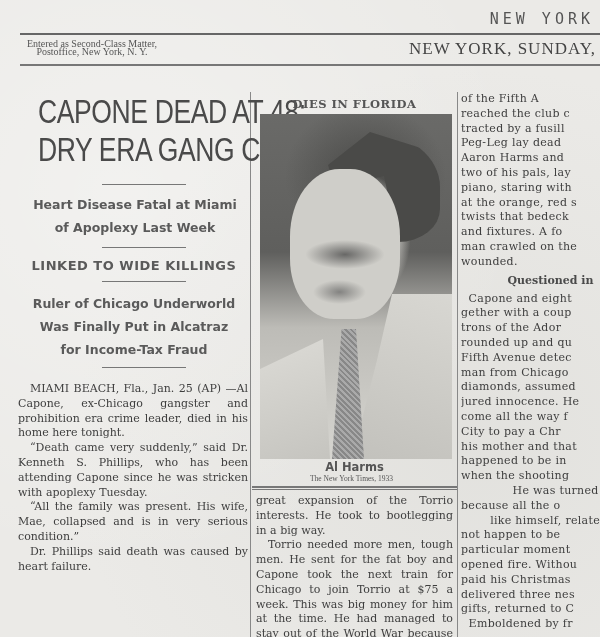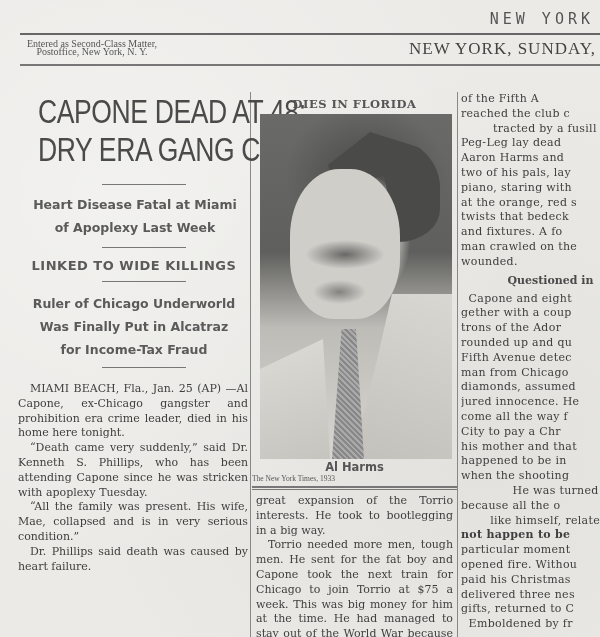--- a/index.html
+++ b/index.html
@@ -102,21 +102,21 @@
       position: absolute; left: 40px; top: 18px; width: 140px; height: 110px;
       border-radius: 50% 50% 30% 30%;
       background: #4a4a48;
       clip-path: polygon(20% 30%, 50% 0, 100% 20%, 100% 100%, 70% 100%, 60% 40%, 25% 50%);
     }
     .caption-name {
       font-family: "DejaVu Sans", sans-serif; font-weight: bold; font-size: 11.5px;
       text-align: center; color: #555; margin-top: 2px; line-height: 13px;
     }
     .caption-credit {
-      font-family: "Liberation Serif", serif; font-size: 7.5px; text-align: left;
+      font-family: "Liberation Serif", serif; font-size: 7.5px; text-align: center;
       color: #555; padding-right: 6px; line-height: 9px;
     }
     .double-rule { margin: 3px 0 4px 0; border-top: 2px solid #777; border-bottom: 1px solid #777; height: 4px; }
     .col-center .body-text { padding: 0 4px; }
 
     
     .col-right { position: absolute; left: 461px; top: 92px; width: 139px; overflow: hidden; height: 545px; }
     .col-right .body-text { text-align: left; white-space: nowrap; letter-spacing: 0.3px; }
     .subhead {
       font-family: "DejaVu Serif", serif; font-weight: bold; font-size: 11px;
@@ -184,21 +184,21 @@
     <div class="body-text">
       <p class="noindent">great expansion of the Torrio interests. He took to bootlegging in a big way.</p>
       <p>Torrio needed more men, tough men. He sent for the fat boy and Capone took the next train for Chicago to join Torrio at $75 a week. This was big money for him at the time. He had managed to stay out of the World War because he didn't like that type of fighting.</p>
     </div>
   </div>
 
   <div class="col-right">
     <div class="body-text" id="right-a">
         <div style="white-space: pre;">of the Fifth A</div>
         <div style="white-space: pre;">reached the club c</div>
-        <div style="white-space: pre; margin-left: 32px;">tracted by a fusill</div>
+        <div style="white-space: pre;">tracted by a fusill</div>
         <div style="white-space: pre;">Peg-Leg lay dead</div>
         <div style="white-space: pre;">Aaron Harms and</div>
         <div style="white-space: pre;">two of his pals, lay</div>
         <div style="white-space: pre;">piano, staring with</div>
         <div style="white-space: pre;">at the orange, red s</div>
         <div style="white-space: pre;">twists that bedeck</div>
         <div style="white-space: pre;">and fixtures. A fo</div>
         <div style="white-space: pre;">man crawled on the</div>
         <div style="white-space: pre;">wounded.</div>
       </div>
@@ -213,21 +213,21 @@
         <div style="white-space: pre;">diamonds, assumed</div>
         <div style="white-space: pre;">jured innocence. He</div>
         <div style="white-space: pre;">come all the way f</div>
         <div style="white-space: pre;">City to pay a Chr</div>
         <div style="white-space: pre;">his mother and that</div>
         <div style="white-space: pre;">happened to be in</div>
         <div style="white-space: pre;">when the shooting</div>
         <div style="white-space: pre; margin-left: 44px;">  He was turned ou</div>
         <div style="white-space: pre;">because all the o</div>
         <div style="white-space: pre; text-align: right;">like himself, relate</div>
-        <div style="white-space: pre; font-weight: bold;">not happen to be</div>
+        <div style="white-space: pre;">not happen to be</div>
         <div style="white-space: pre;">particular moment</div>
         <div style="white-space: pre;">opened fire. Withou</div>
         <div style="white-space: pre;">paid his Christmas</div>
         <div style="white-space: pre;">delivered three nes</div>
         <div style="white-space: pre;">gifts, returned to C</div>
         <div style="white-space: pre;">  Emboldened by fr</div>
       </div>
   </div>
 
 </div>

